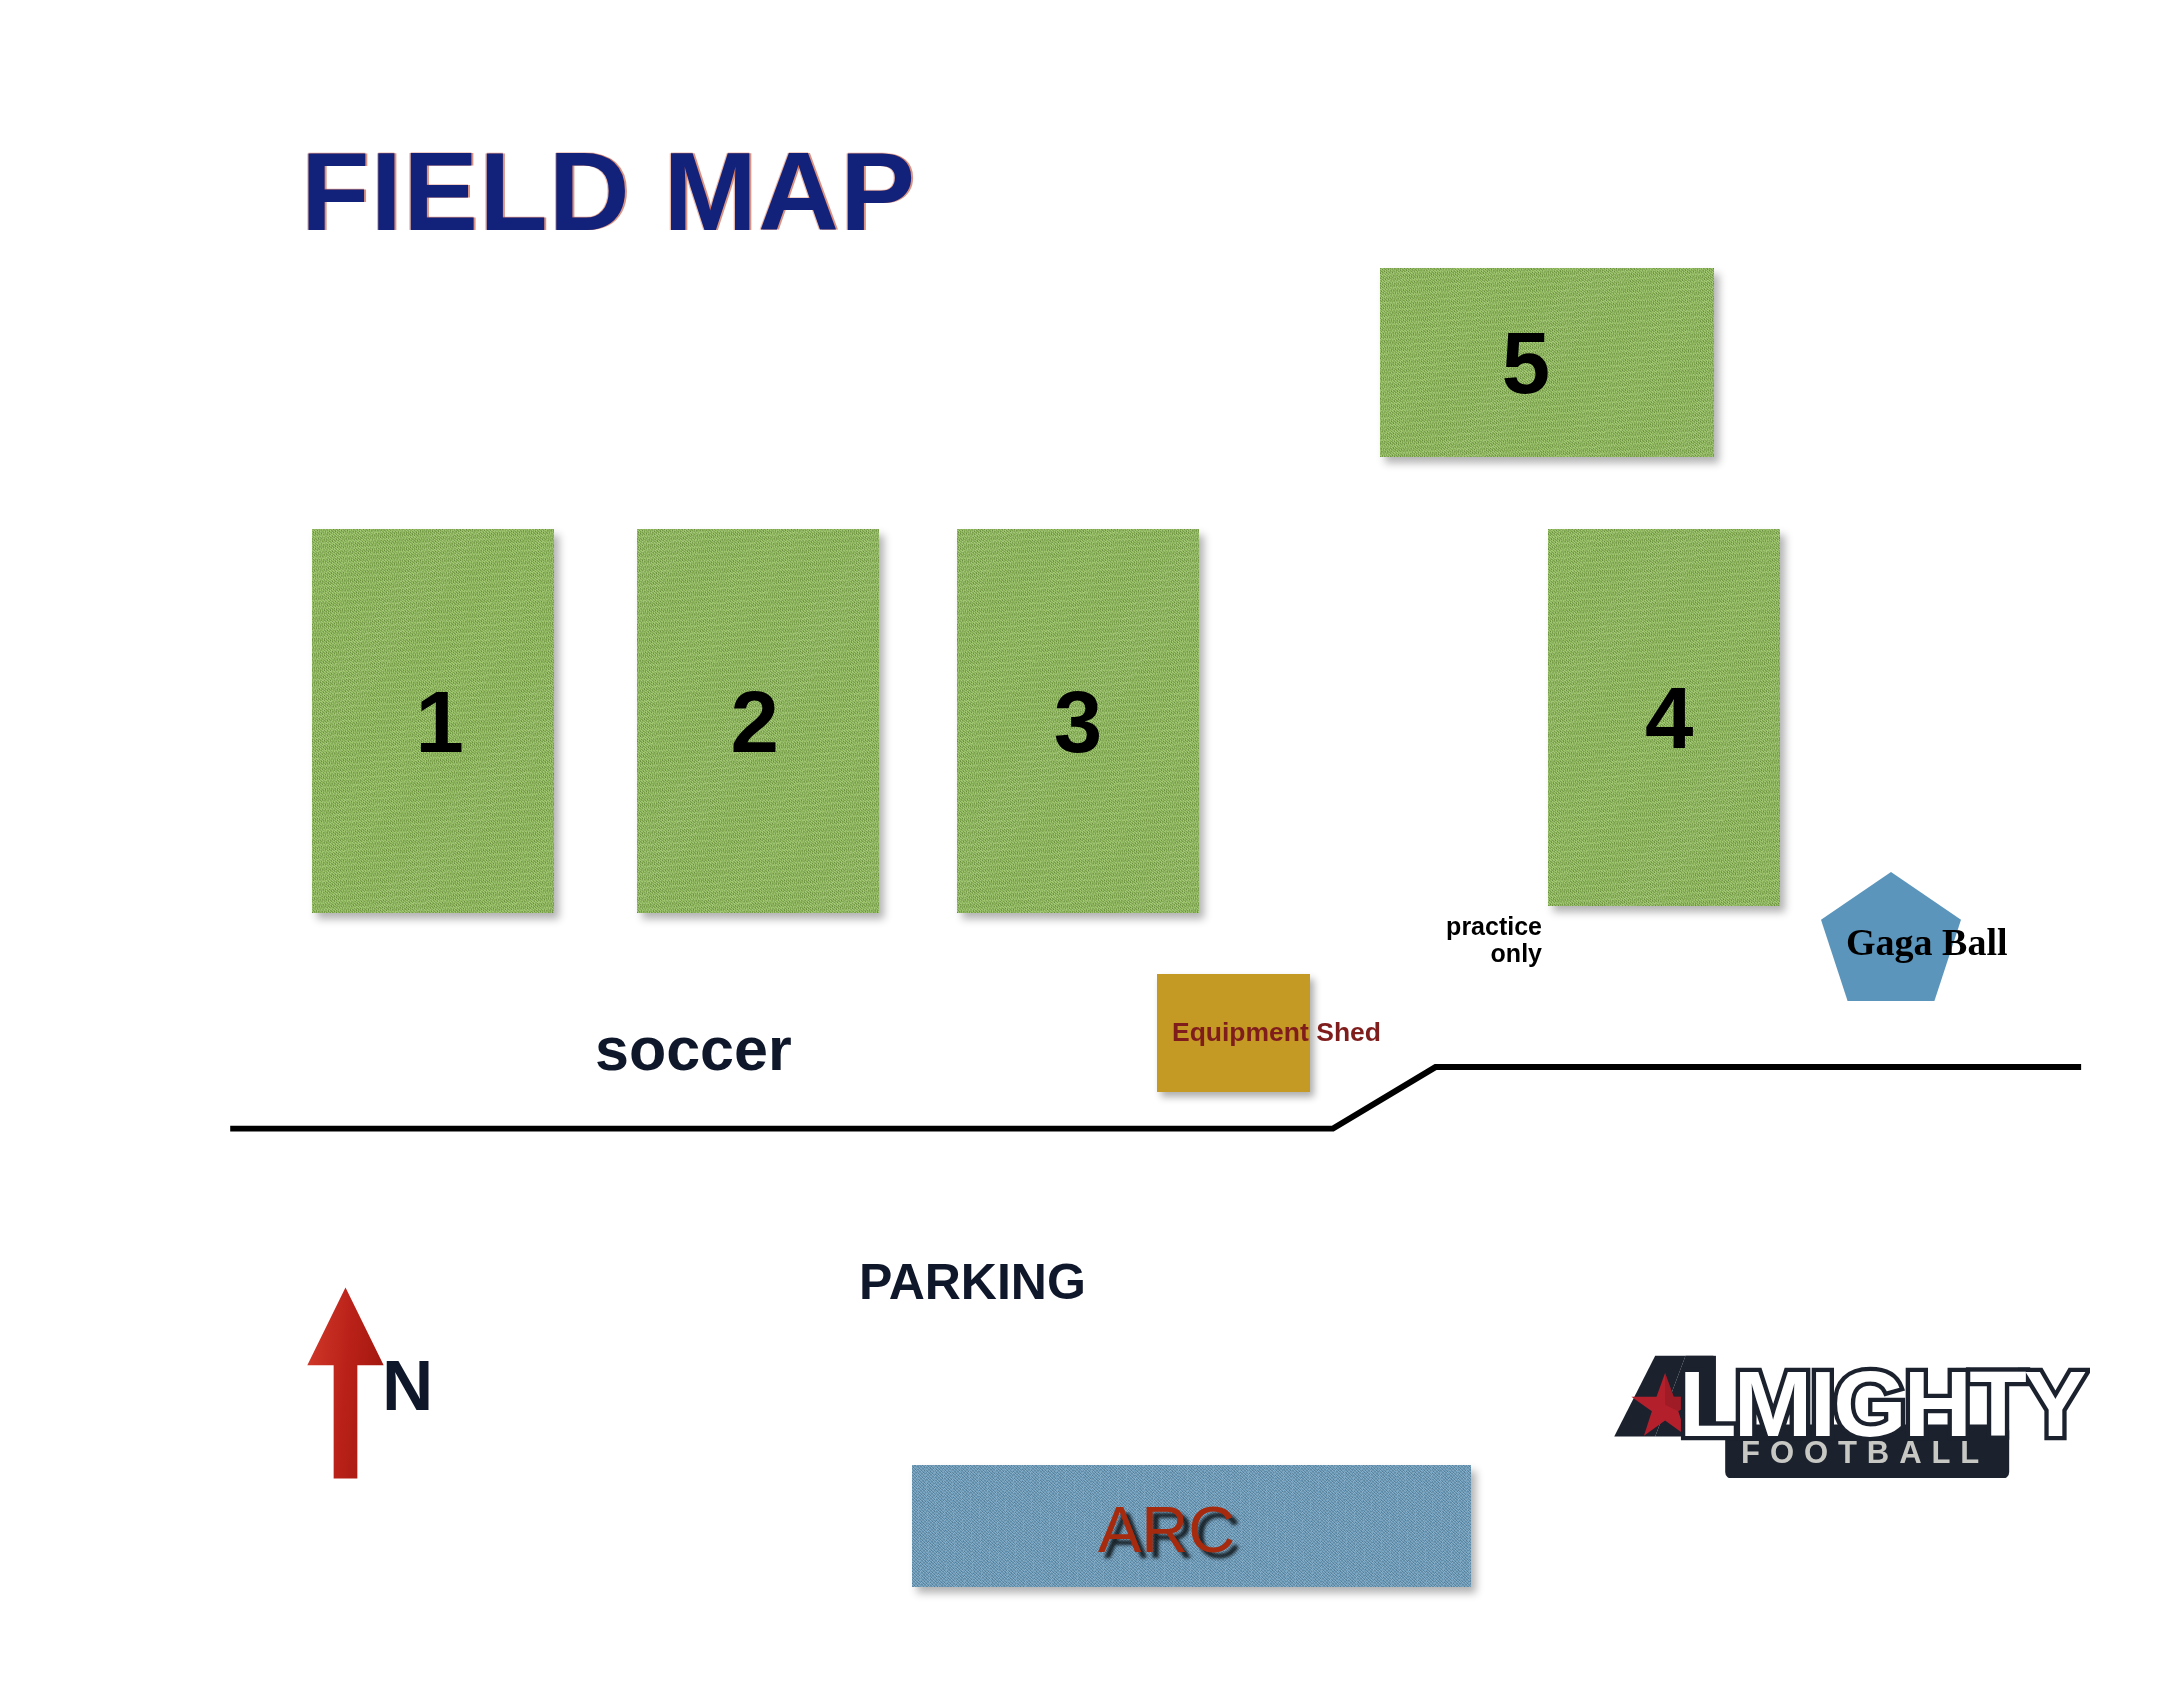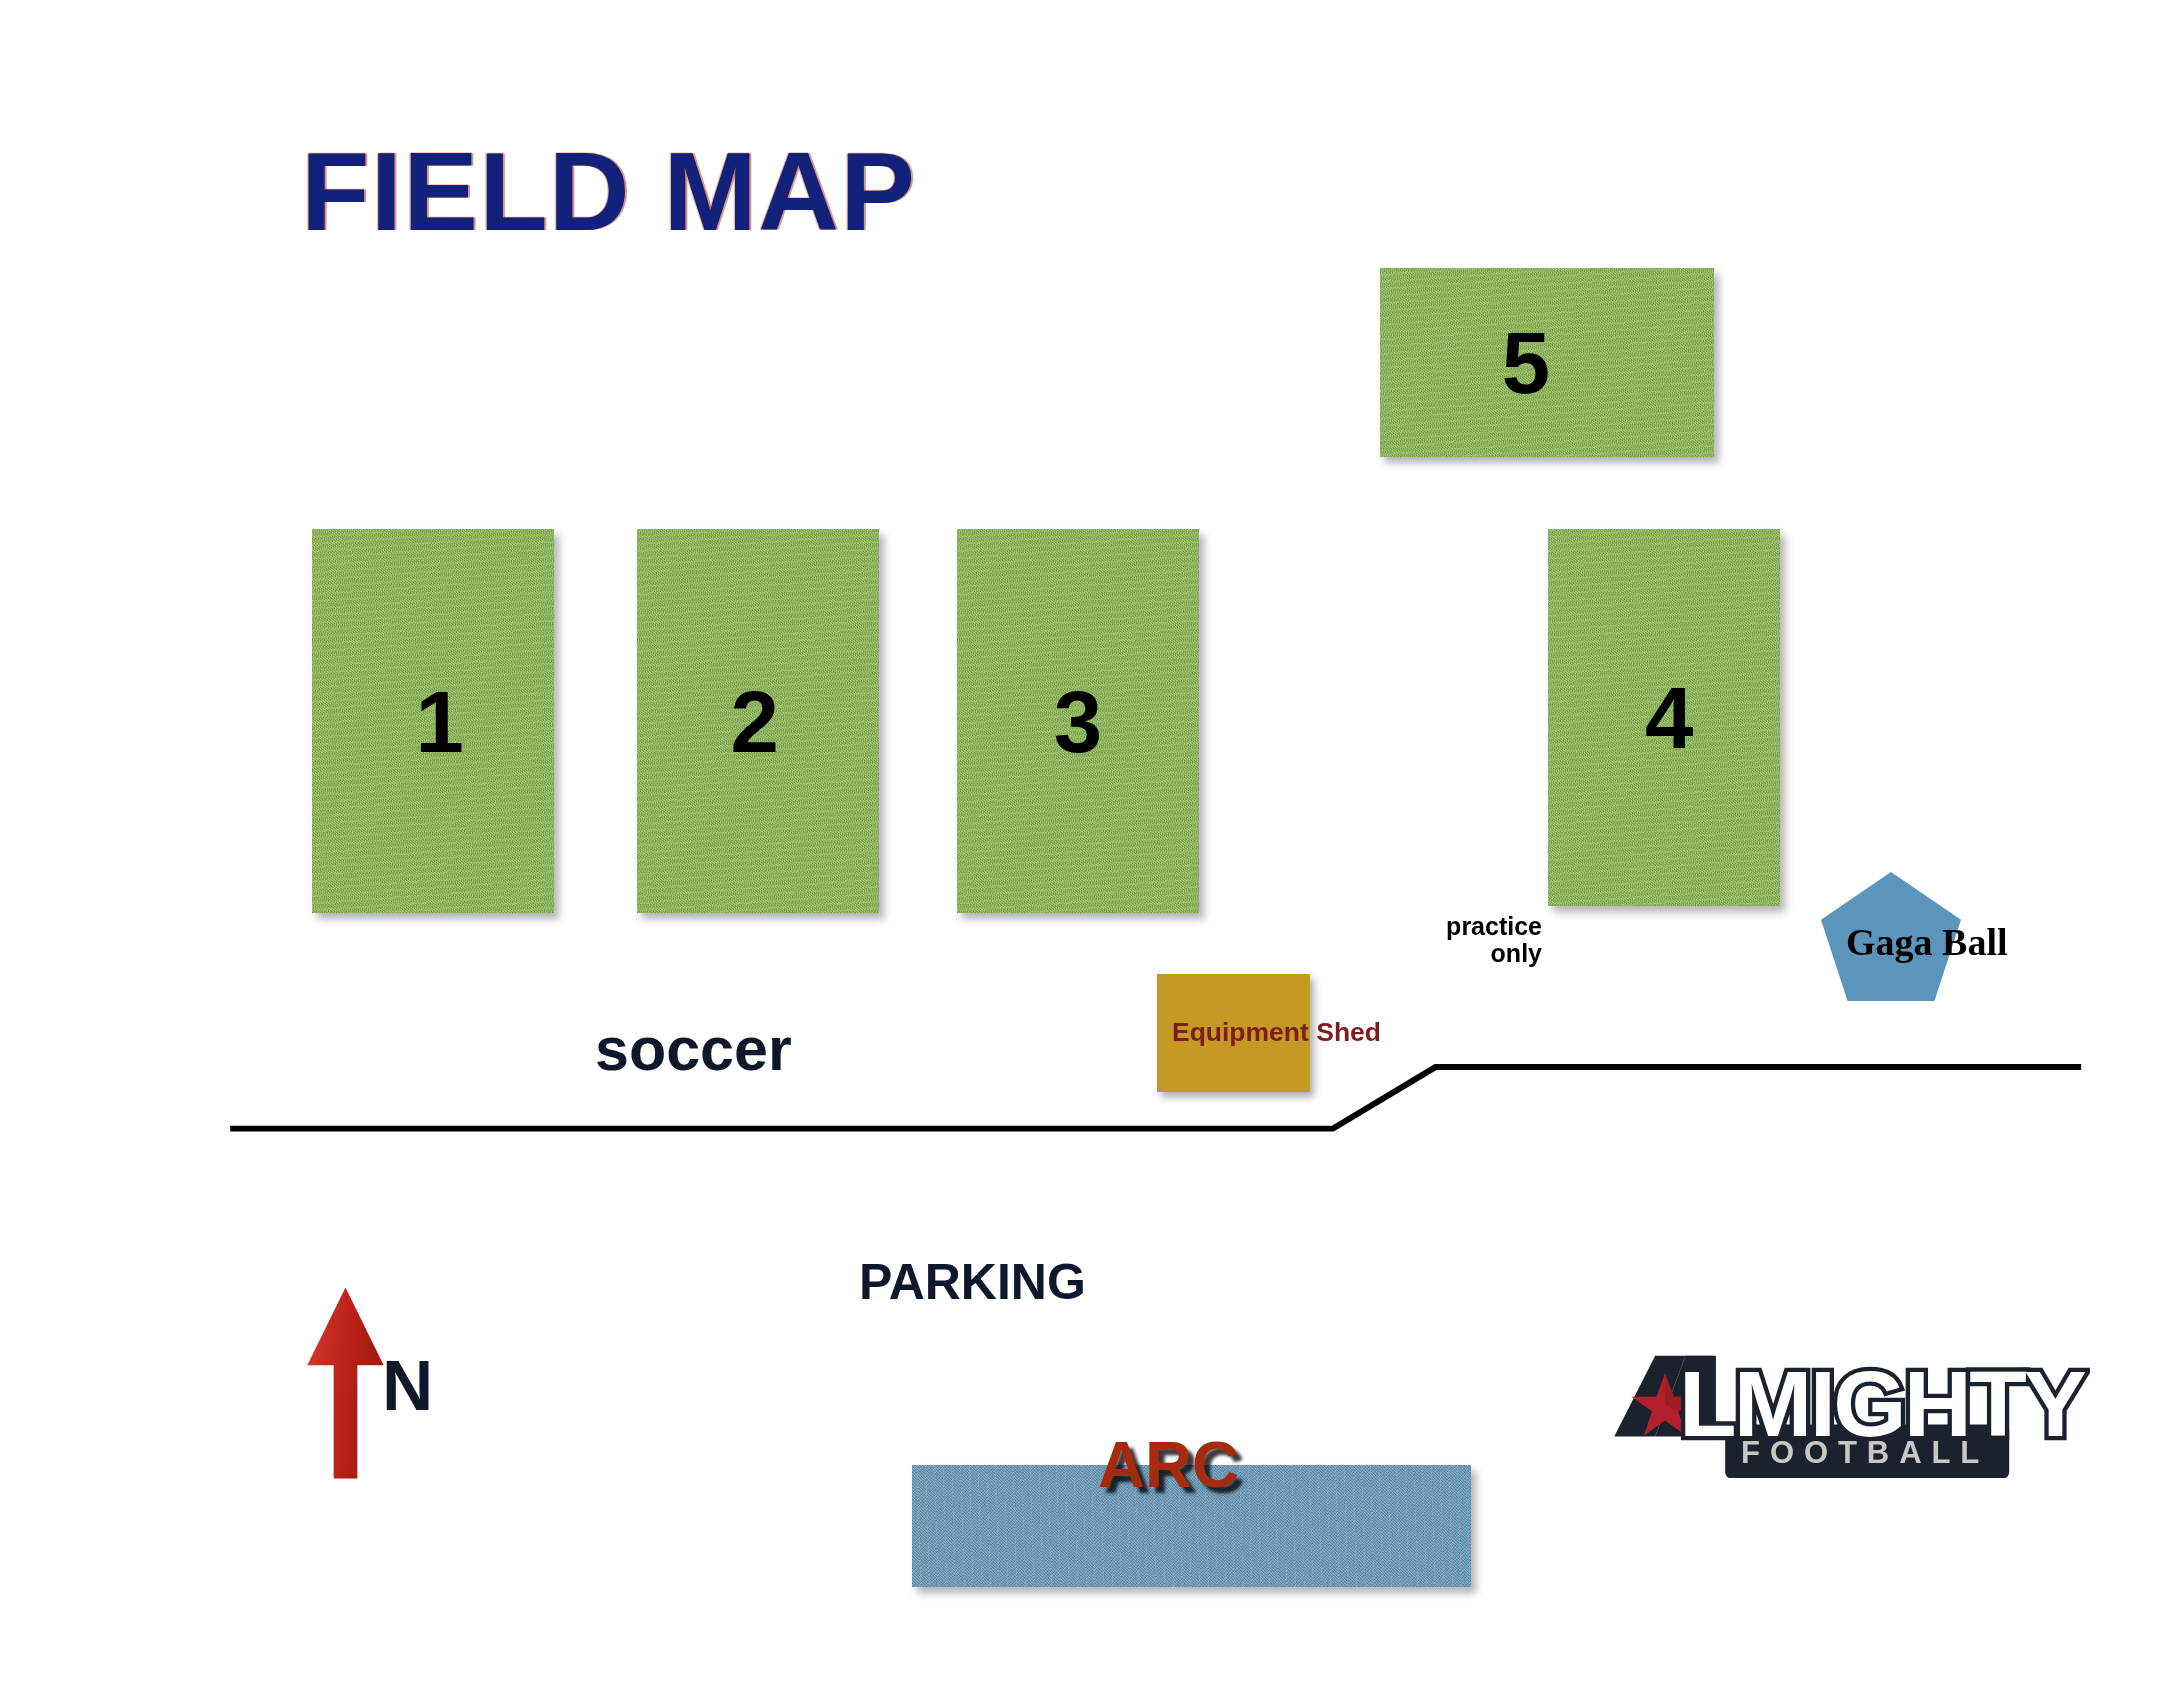--- a/index.html
+++ b/index.html
@@ -102,22 +102,22 @@
   
   #arc-bar{
     position:absolute;left:912px;top:1465px;width:559px;height:122px;
     background-color:#6c9cbc;
     background-image:
       repeating-linear-gradient(48deg, rgba(255,255,255,.13) 0 0.7px, rgba(0,0,0,.11) 0.7px 1.3px, rgba(255,255,255,0) 1.3px 2px),
       repeating-linear-gradient(131deg, rgba(0,0,0,.11) 0 0.7px, rgba(255,255,255,.11) 0.7px 1.3px, rgba(0,0,0,0) 1.3px 2.6px);
     box-shadow:4.6px 6px 8px rgba(0,0,0,.30);
   }
   #arc-label{
-    position:absolute;left:1098px;top:1432px;
-    font-size:65px;font-weight:bold;color:#a62a0d;
+    position:absolute;left:1098px;top:1497px;
+    font-size:65px;font-weight:normal;color:#a62a0d;
     text-shadow:6px 6px 3.3px rgba(0,0,0,.78);
     white-space:nowrap;line-height:1;
   }
 
   
   #almighty-logo{position:absolute;left:1614px;top:1336px;width:476px;height:142px;}
 </style>
 </head>
 <body>
 

